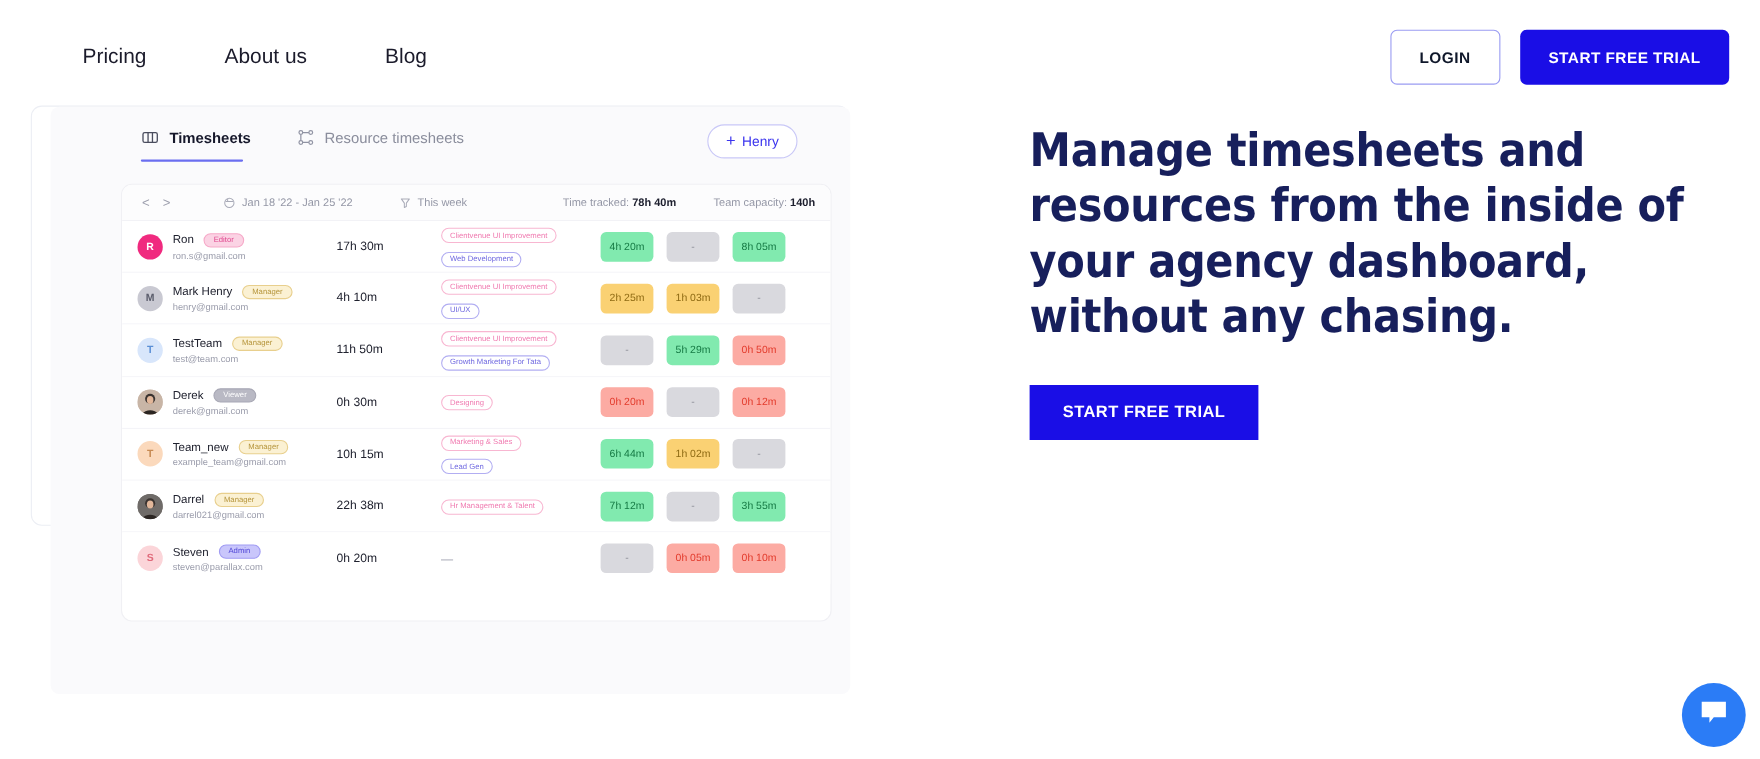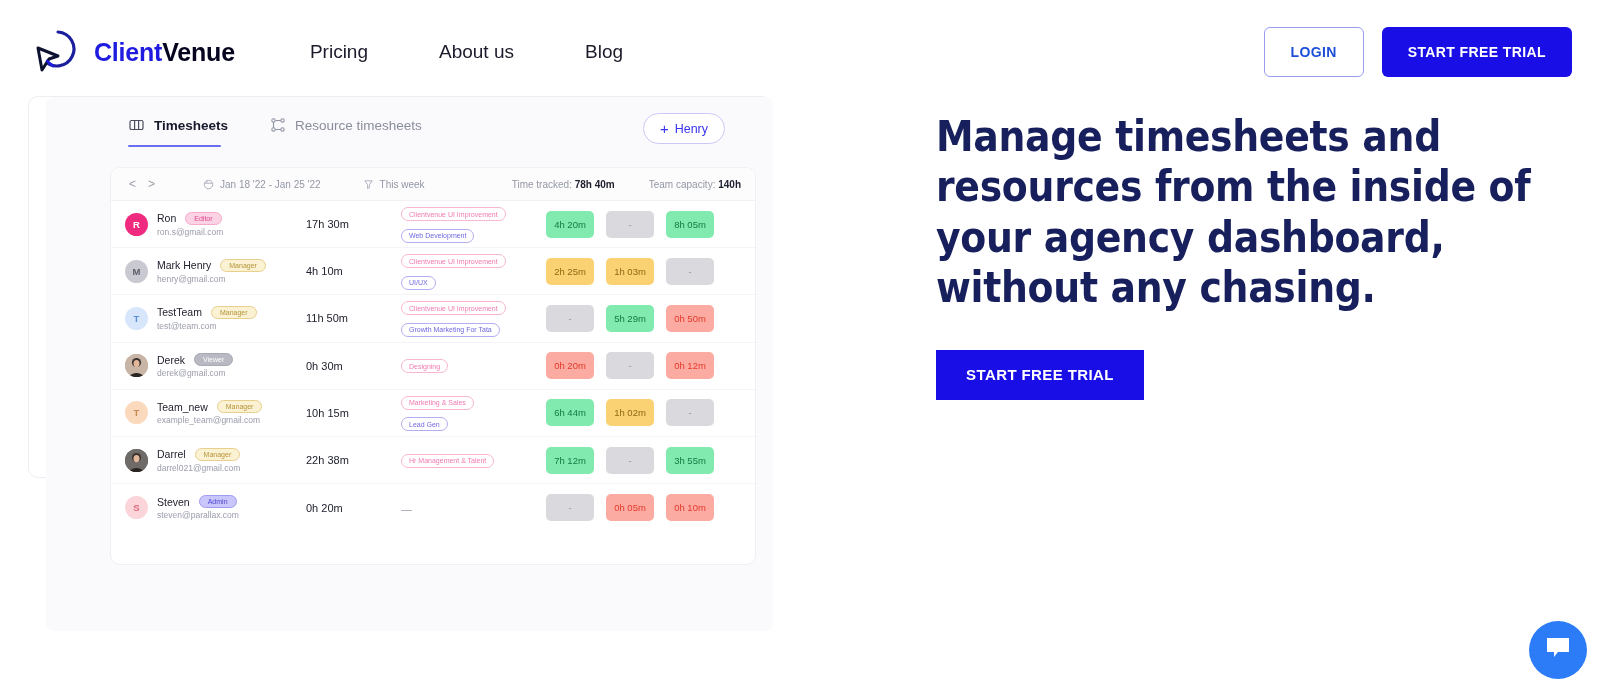--- a/index.html
+++ b/index.html
@@ -31,21 +31,21 @@
     text-decoration: none; cursor: pointer;
   }
   .nav-link:last-child { margin-right: 0; text-align: center; }
 
   .header-actions {
     position: absolute; right: 28px; top: 27px;
     display: flex; align-items: center;
   }
   .btn-login {
     width: 100px; height: 50px; border: 1px solid #9a9cf2; border-radius: 6px;
-    background: #fff; color: #1d4ed8; font-size: 14px; font-weight: bold;
+    background: #fff; color: #0f172a; font-size: 14px; font-weight: bold;
     letter-spacing: 0.4px; display: flex; align-items: center;
     justify-content: center; cursor: pointer;
   }
   .btn-trial-top {
     margin-left: 18px; height: 50px; padding: 0 26px; border-radius: 6px;
     background: #1a0ee6; color: #fff; font-size: 14px; font-weight: bold;
     letter-spacing: 0.4px; display: flex; align-items: center;
     justify-content: center; cursor: pointer; border: none;
   }
 
@@ -187,32 +187,20 @@
     border-radius: 50%; background: #2b7cf6; cursor: pointer;
     display: flex; align-items: center; justify-content: center;
   }
 </style>
 </head>
 <body>
 
 <div class="page">
 
   <div class="header">
-    <div class="brand">
-      <span class="brand-logo">
-        <svg viewBox="0 0 50 52" xmlns="http://www.w3.org/2000/svg">
-          <path d="M30 6 a17 17 0 1 1 -14 28" fill="none" stroke="#1b1f9e" stroke-width="3.2" stroke-linecap="round"></path>
-          <path d="M14 44 L10 22 L30 30 L21 33 Z" fill="#ffffff" stroke="#0d1230" stroke-width="3" stroke-linejoin="round"></path>
-          <path d="M19 35 L25 40" stroke="#1f1ce0" stroke-width="2.6" stroke-linecap="round"></path>
-        </svg>
-      </span>
-      <div class="brand-name">
-        <span class="b1">Client</span><span class="b2">Venue</span>
-      </div>
-    </div>
 
     <div class="nav">
       <a class="nav-link">Pricing</a>
       <a class="nav-link">About us</a>
       <a class="nav-link">Blog</a>
     </div>
 
     <div class="header-actions">
       <div class="btn-login">LOGIN</div>
       <div class="btn-trial-top">START FREE TRIAL</div>

